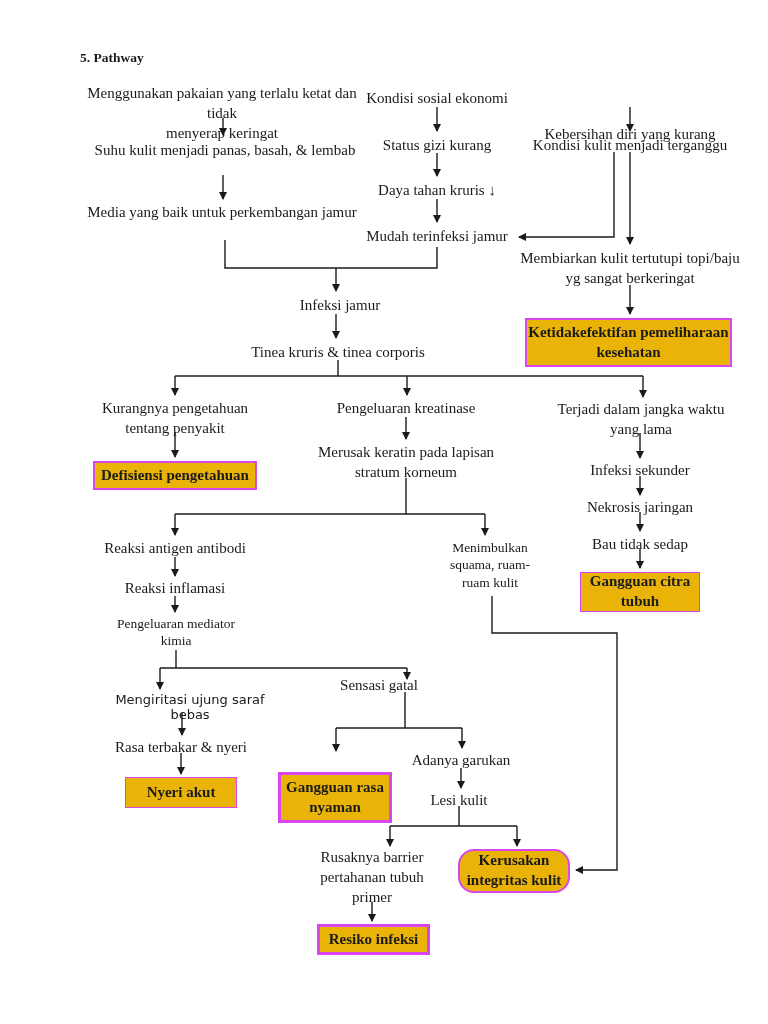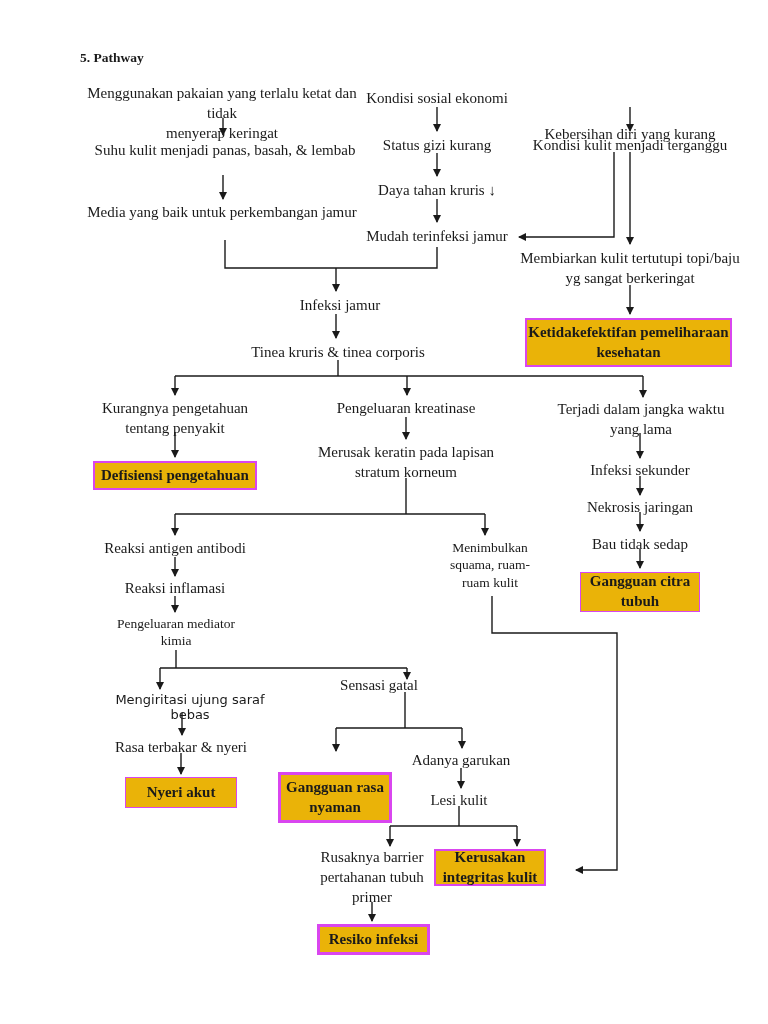--- a/index.html
+++ b/index.html
@@ -159,16 +159,16 @@
   <div class="node box b-thick" style="left:278px;top:754px;width:114px;height:51px;margin-top:18px;">Gangguan rasa
 nyaman</div>
   <div class="node" style="left:396px;top:751px;width:130px;">Adanya garukan</div>
   <div class="node" style="left:414px;top:791px;width:90px;">Lesi kulit</div>
 
   <div class="node" style="left:307px;top:848px;width:130px;">Rusaknya barrier
 pertahanan tubuh
 primer</div>
   <div class="node box b-thick" style="left:317px;top:924px;width:113px;height:31px;">Resiko infeksi</div>
 
-  <div class="node box b-med" style="left:434px;top:849px;width:112px;height:37px;">Kerusakan
+  <div class="node box b-med" style="left:458px;top:849px;width:112px;height:44px;border-radius:16px;">Kerusakan
 integritas kulit</div>
 
 </div>
 
 </body></html>

